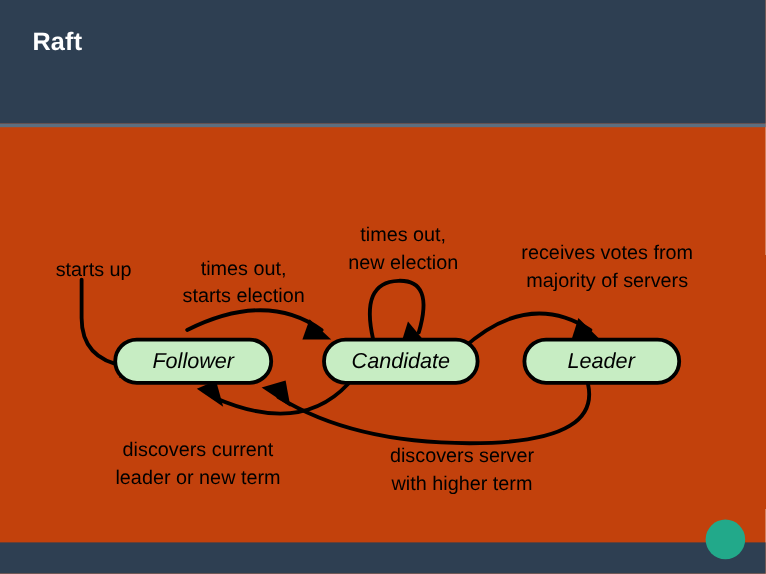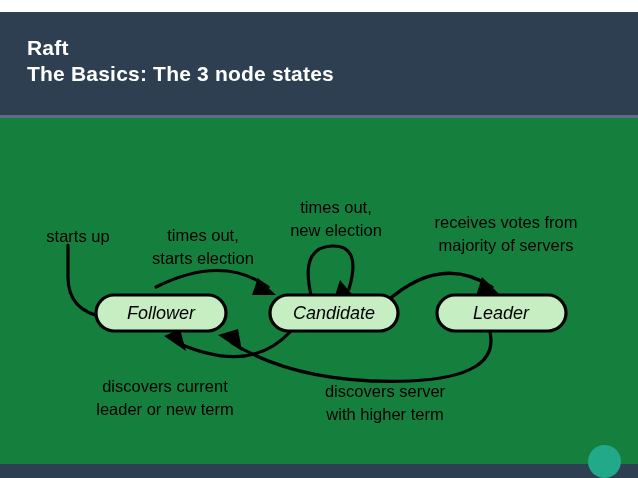--- a/index.html
+++ b/index.html
@@ -12,22 +12,21 @@
     height: 478px;
     overflow: hidden;
     font-family: "Liberation Sans", sans-serif;
     position: relative;
   }
 
   
   .slide {
     position: absolute;
     inset: 0;
-    background: #15803d;
-    margin-top: 12px;
+    background: #c2410c;
   }
 
   
   .header {
     position: absolute;
     left: 0;
     top: 0;
     width: 638px;
     height: 103px;
     background: #2e3f52;
@@ -117,21 +116,20 @@
 </style>
 </head>
 <body>
 
 <div class="slide">
 
   <div class="header"></div>
   <div class="header-sep"></div>
   <div class="title-block">
     <div class="title-line">Raft</div>
-    <div class="title-line">The Basics: The 3 node states</div>
   </div>
 
   <div class="diagram">
     <svg width="638" height="349" viewBox="0 0 638 349" xmlns="http://www.w3.org/2000/svg">
 
       <g>
         <path class="edge-path" d="M 68 130 L 68 162 Q 68 196 104 202"></path>
         <polygon class="arrow-head" points="100,194 118,203 99,212 104,203"></polygon>
       </g>
 

